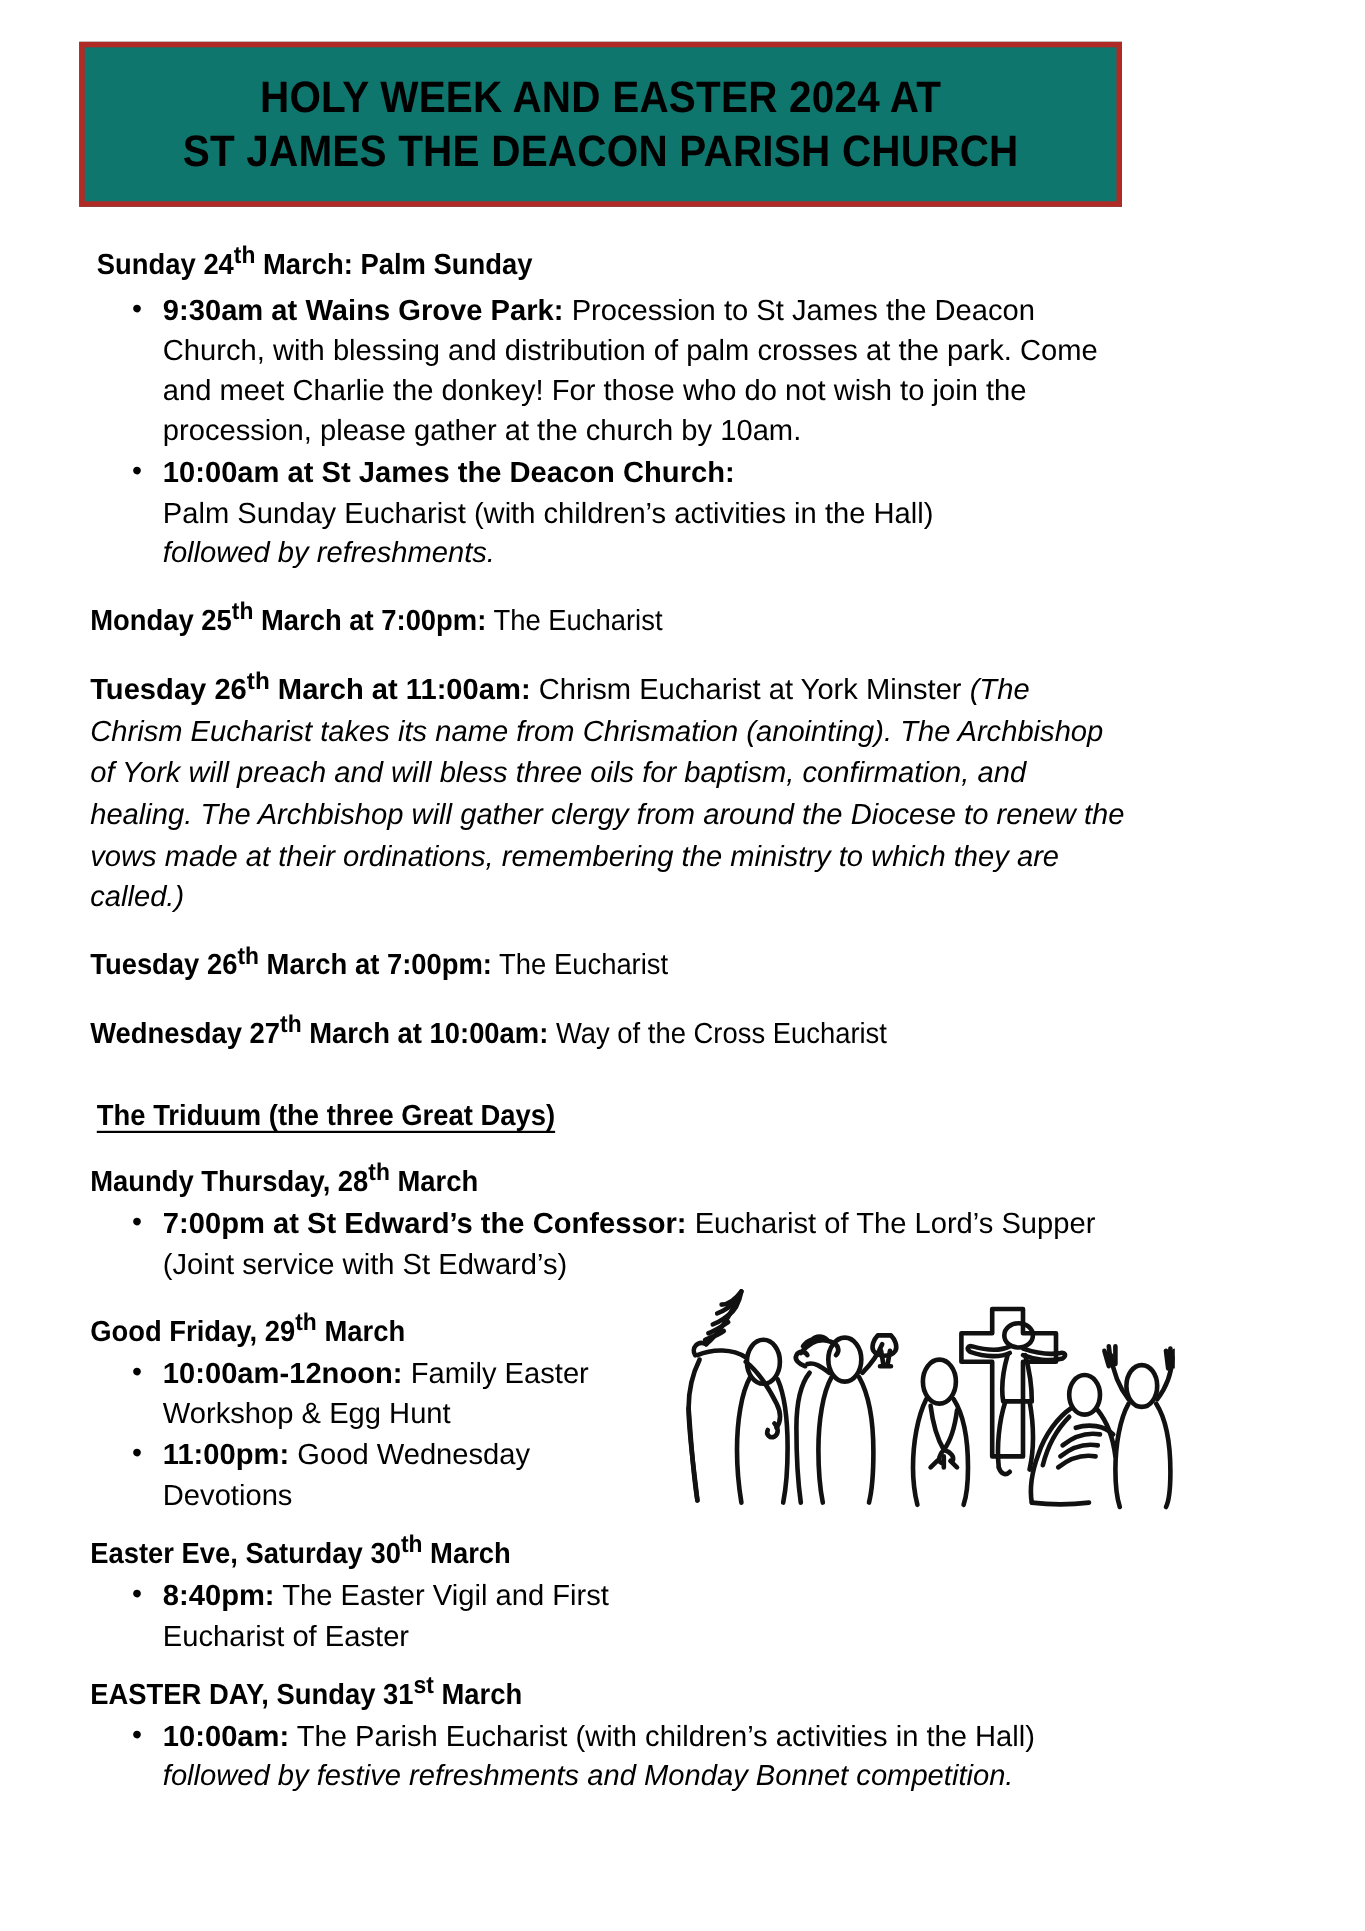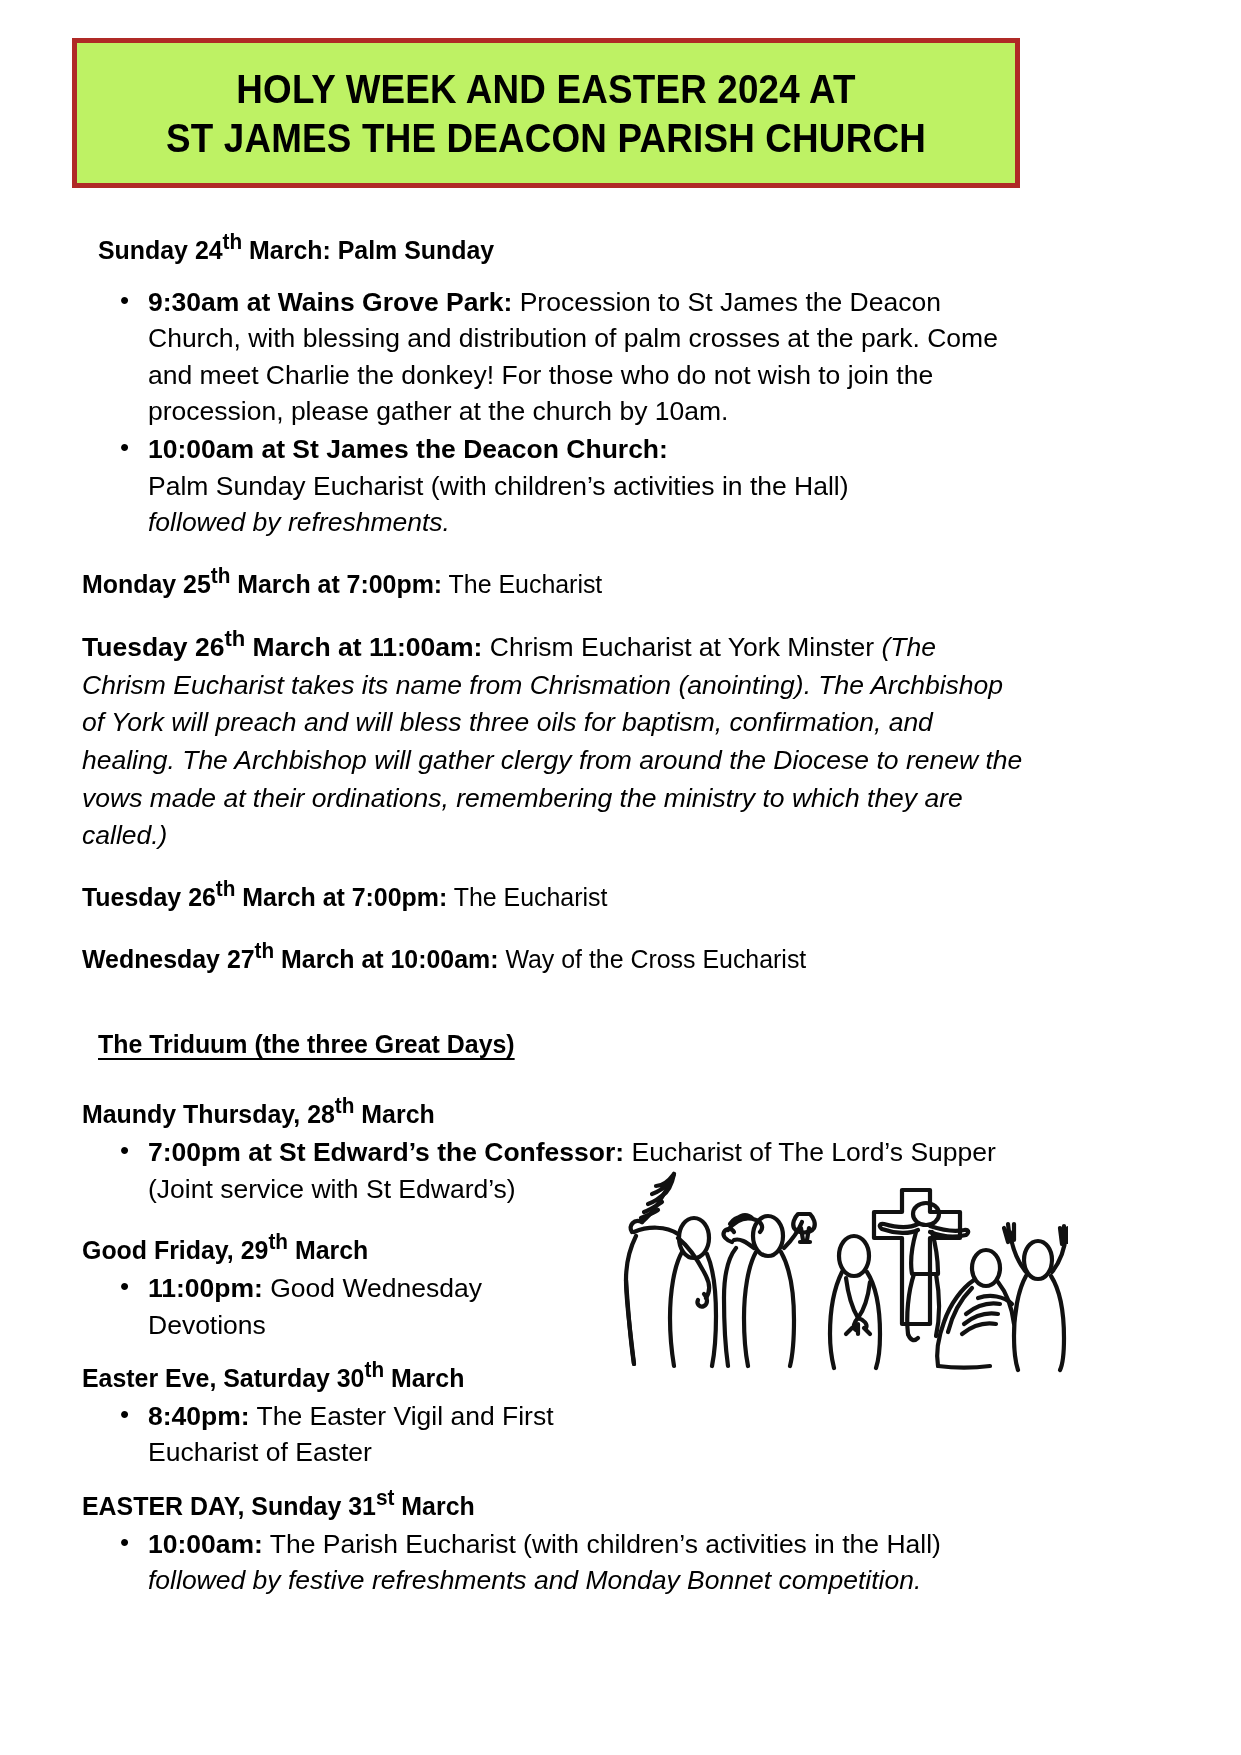--- a/index.html
+++ b/index.html
@@ -24,21 +24,21 @@
   }
 
   
   .title-box {
     position: absolute;
     left: 72px;
     top: 38px;
     width: 948px;
     box-sizing: border-box;
     border: 5px solid #b02a26;
-    background: #bef264;
+    background: #0f766e;
     padding: 22px 10px 20px 10px;
     text-align: center;
   }
   .title-line {
     font-family: "Liberation Sans Narrow", "Liberation Sans", sans-serif;
     font-weight: bold;
     font-size: 40px;
     line-height: 1.22;
     letter-spacing: 0.2px;
     transform: scaleX(0.92);
@@ -62,21 +62,21 @@
     transform: scaleX(0.94);
     transform-origin: left center;
     white-space: nowrap;
   }
   .day-heading .norm { font-weight: normal; }
   .day-heading.underlined {
     text-decoration: underline;
     text-underline-offset: 5px;
     display: inline-block;
   }
-  .heading-wrap { margin: 16px; padding: 0; }
+  .heading-wrap { margin: 6px; padding: 0; }
 
   .spacer-sm { height: 12px; }
   .spacer-md { height: 20px; }
   .spacer-lg { height: 34px; }
 
   
   .para {
     font-size: 26.5px;
     line-height: 1.42;
     margin: 0;
@@ -167,20 +167,21 @@
 
     <div class="day-heading"><span>Maundy Thursday, 28</span><sup>th</sup><span> March</span></div>
     <ul class="bullets">
       <li><b>7:00pm at St Edward’s the Confessor:</b><span> Eucharist of The Lord’s Supper (Joint service with St Edward’s)</span></li>
     </ul>
 
     <div class="spacer-md"></div>
 
     <div class="day-heading"><span>Good Friday, 29</span><sup>th</sup><span> March</span></div>
     <ul class="bullets narrow-col">
+      <li><b>10:00am-12noon:</b><span> Family Easter Workshop &amp; Egg Hunt</span></li>
       <li><b>11:00pm:</b><span> Good Wednesday Devotions</span></li>
     </ul>
 
     <div class="spacer-sm"></div>
 
     <div class="day-heading"><span>Easter Eve, Saturday 30</span><sup>th</sup><span> March</span></div>
     <ul class="bullets narrow-col">
       <li><b>8:40pm:</b><span> The Easter Vigil and First Eucharist of Easter</span></li>
     </ul>
 

